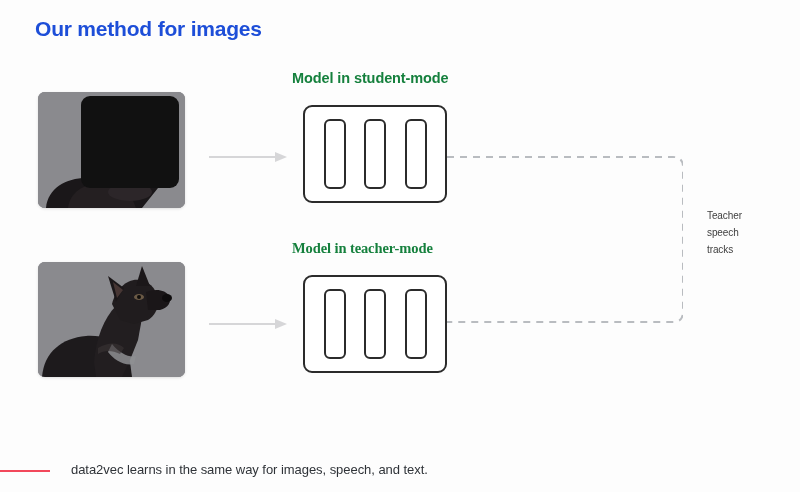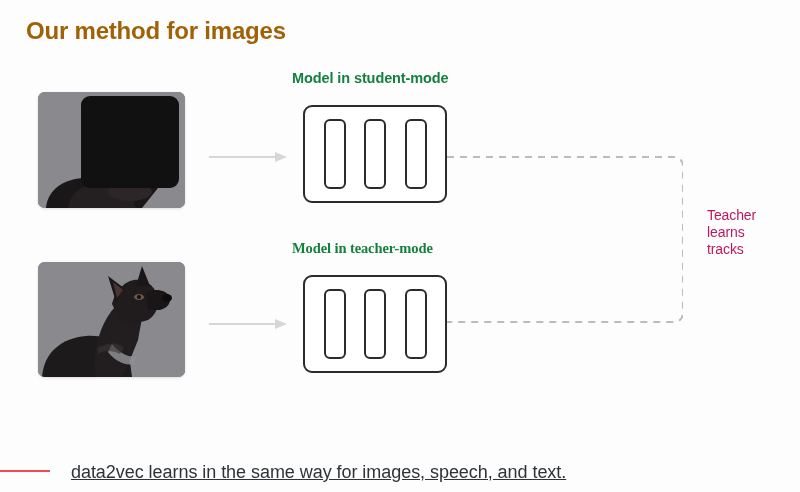--- a/index.html
+++ b/index.html
@@ -19,25 +19,25 @@
     position: absolute;
     left: 0; top: 0;
     width: 800px;
     height: 492px;
     background: #fdfdfd;
   }
 
   
   .title {
     position: absolute;
-    left: 26px;
+    left: 35px;
     top: 17px;
-    font-size: 24px;
+    font-size: 21px;
     font-weight: bold;
-    color: #a16207;
+    color: #1d4ed8;
     letter-spacing: -0.2px;
     white-space: nowrap;
   }
 
   
   .thumb {
     position: absolute;
     border-radius: 7px;
     overflow: hidden;
     background: #8a8a8e;
@@ -119,44 +119,43 @@
     top: 155px;
     width: 236px;
     height: 169px;
   }
 
   .tracks-text {
     position: absolute;
     left: 707px;
     top: 207px;
     width: 88px;
-    font-size: 14px;
+    font-size: 10px;
     line-height: 17px;
-    color: #be185d;
+    color: #404040;
     letter-spacing: -0.1px;
   }
 
   
   .footer-rule {
     position: absolute;
     left: 0px;
     top: 470px;
     width: 50px;
     height: 2px;
     background: #f2485b;
   }
   .footer-text {
     position: absolute;
     left: 71px;
     top: 462px;
-    font-size: 18px;
+    font-size: 13px;
     color: #2f3338;
     white-space: nowrap;
     letter-spacing: -0.05px;
-    text-decoration: underline;
   }
 </style>
 </head>
 <body>
 
 <div class="slide">
 
   <div class="title">Our method for images</div>
 
   <div class="thumb thumb-student">
@@ -230,20 +229,20 @@
     <div class="unit"></div>
     <div class="unit"></div>
   </div>
 
   <svg class="bracket" viewBox="0 0 236 169">
     <path d="M0 2 H226 Q236 2 236 12 V157 Q236 167 226 167 H0" fill="none" stroke="#b9bcc0" stroke-width="2" stroke-dasharray="7 6" stroke-linecap="butt"></path>
   </svg>
 
   <div class="tracks-text">
     <div>Teacher</div>
-    <div>learns</div>
+    <div>speech</div>
     <div>tracks</div>
   </div>
 
   <div class="footer-rule"></div>
   <div class="footer-text">data2vec learns in the same way for images, speech, and text.</div>
 
 </div>
 
 </body></html>

